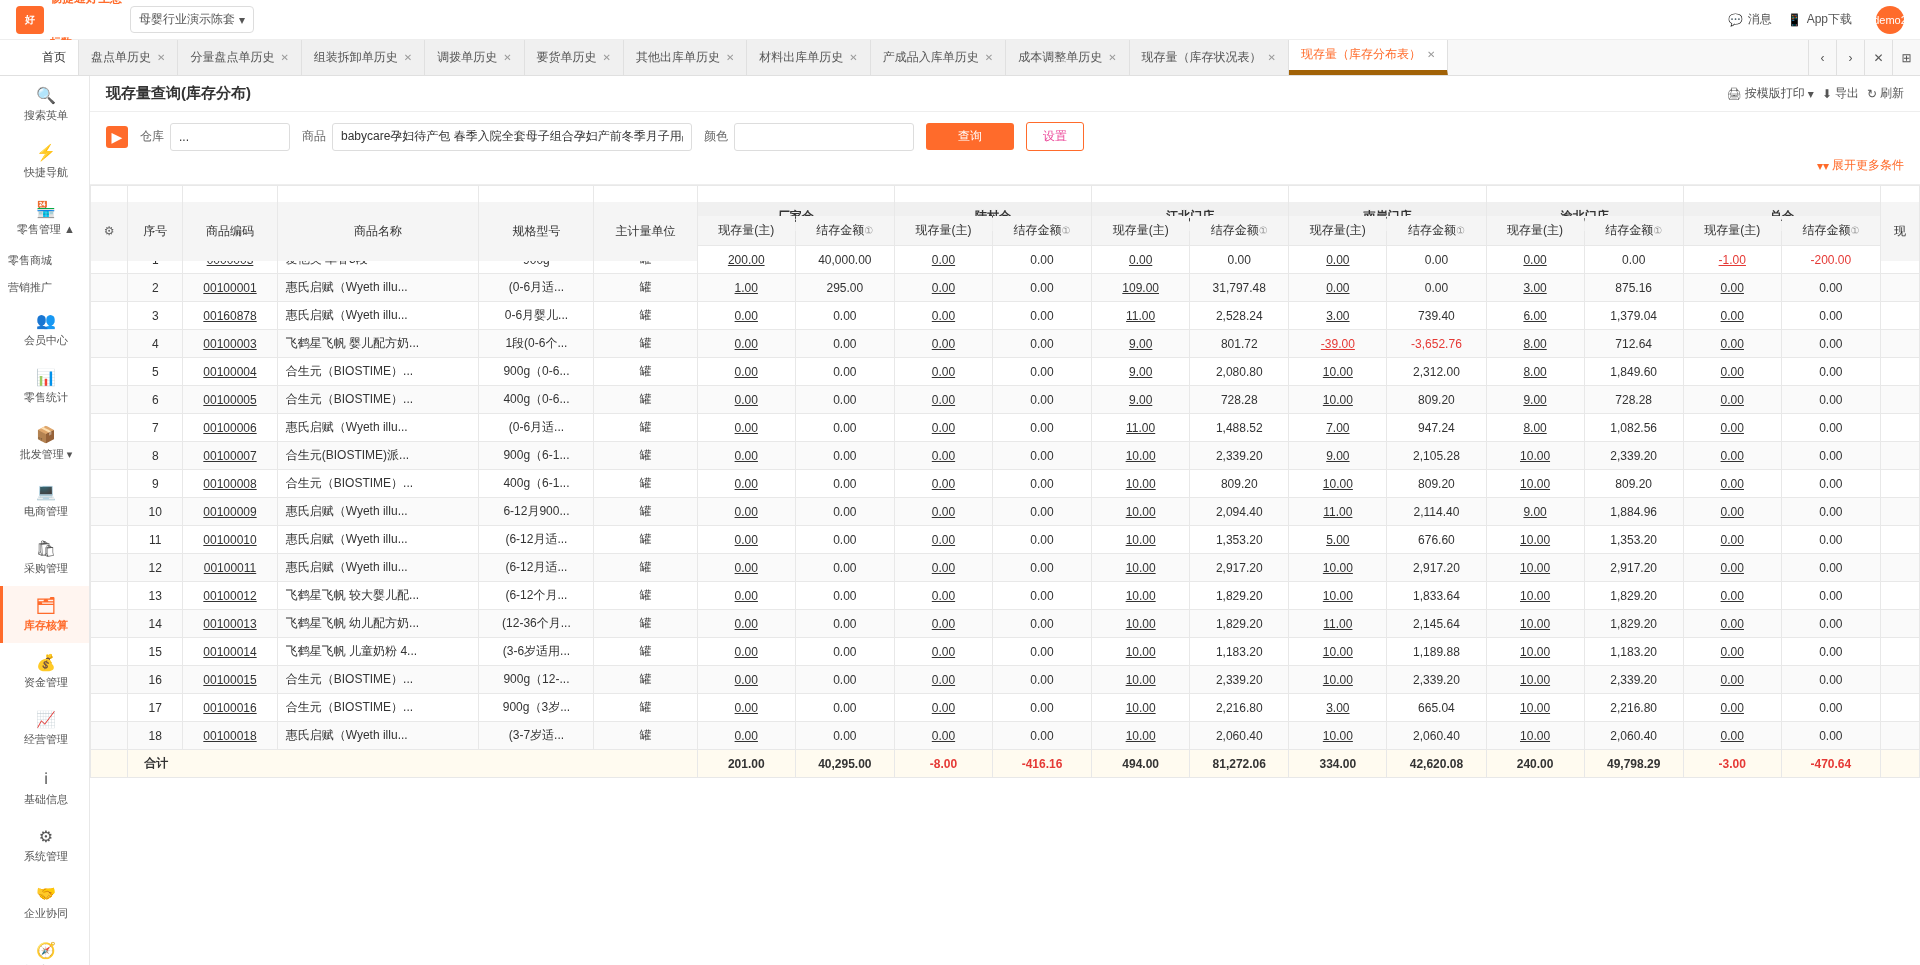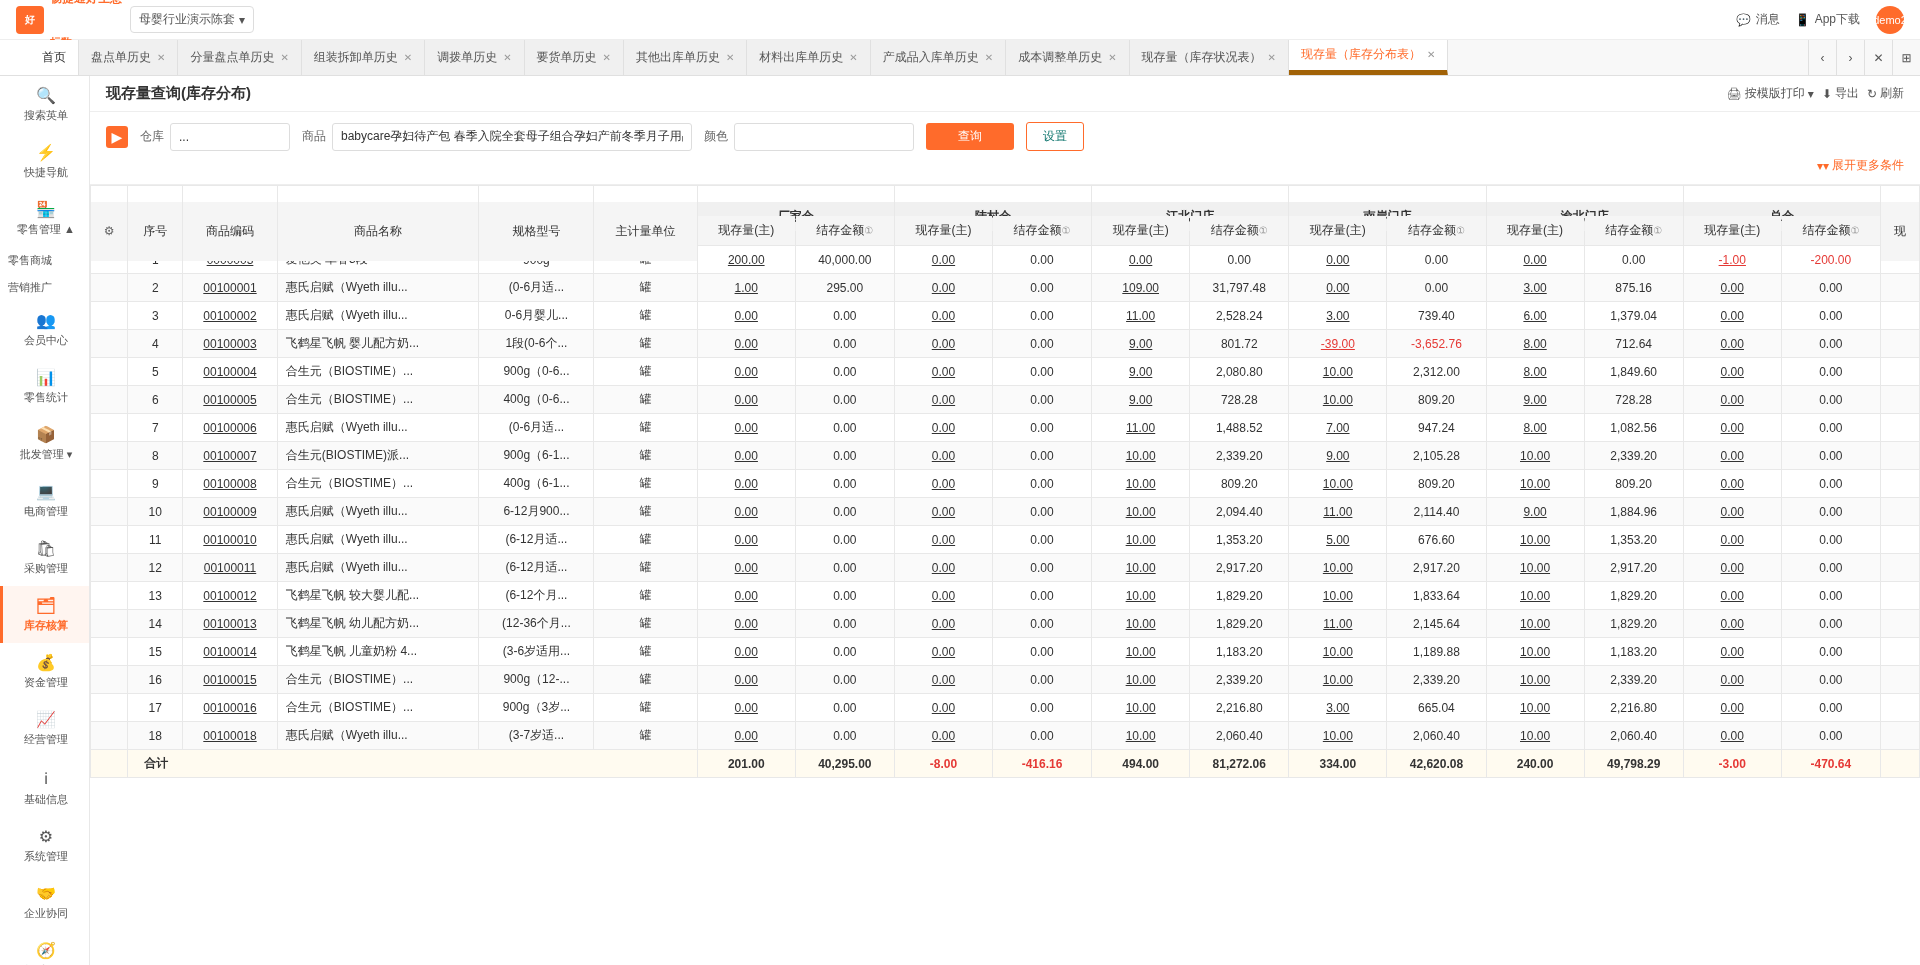--- a/index.html
+++ b/index.html
@@ -6,21 +6,21 @@
     body { font-family: 'Microsoft YaHei', Arial, sans-serif; font-size: 12px; background: #f5f5f5; color: #333; overflow: hidden; }
 
     
     .top-bar { height: 40px; background: #fff; display: flex; align-items: center; justify-content: space-between; padding: 0 16px; border-bottom: 1px solid #eee; }
     .top-bar-left { display: flex; align-items: center; gap: 8px; }
     .logo-area { display: flex; align-items: center; gap: 6px; font-size: 13px; color: #ff6b2b; font-weight: bold; }
     .logo-icon { width: 28px; height: 28px; background: #ff6b2b; border-radius: 4px; display: flex; align-items: center; justify-content: center; color: #fff; font-size: 10px; }
     .industry-selector { display: flex; align-items: center; gap: 4px; padding: 4px 8px; border: 1px solid #ddd; border-radius: 4px; cursor: pointer; color: #555; }
     .top-bar-right { display: flex; align-items: center; gap: 16px; }
     .top-bar-btn { display: flex; align-items: center; gap: 4px; color: #555; cursor: pointer; font-size: 12px; }
-    .avatar { width: 28px; height: 28px; border-radius: 50%; background: #ff6b2b; display: flex; align-items: center; justify-content: center; color: #fff; font-size: 11px; }
+    .avatar { width: 28px; height: 28px; border-radius: 50%; background: #ff6b2b; display: flex; align-items: center; justify-content: center; color: #fff; font-size: 11px; margin-left: 8px; }
 
     
     .tab-bar { height: 36px; background: #f8f8f8; display: flex; align-items: center; border-bottom: 1px solid #e0e0e0; overflow: hidden; }
     .tab-item { height: 36px; display: flex; align-items: center; padding: 0 12px; gap: 4px; white-space: nowrap; cursor: pointer; border-right: 1px solid #e0e0e0; font-size: 12px; color: #555; background: #f0f0f0; flex-shrink: 0; }
     .tab-item.active { background: #fff; color: #ff6b2b; border-bottom: 6px solid #a16207; }
     .tab-item.home { background: #fff; color: #333; padding-left: 42px; }
     .tab-close { font-size: 10px; color: #999; margin-left: 2px; }
     .tab-nav { display: flex; align-items: center; margin-left: auto; }
     .tab-nav-btn { width: 28px; height: 36px; display: flex; align-items: center; justify-content: center; cursor: pointer; border-left: 1px solid #e0e0e0; color: #555; }
 
@@ -47,21 +47,21 @@
     .filter-bar { background: #fff; padding: 10px 16px; border-bottom: 1px solid #eee; }
     .filter-row { display: flex; align-items: center; gap: 12px; margin-bottom: 6px; }
     .filter-item { display: flex; align-items: center; gap: 6px; }
     .filter-label { color: #666; white-space: nowrap; }
     .filter-input { height: 28px; border: 1px solid #ddd; border-radius: 3px; padding: 0 8px; font-size: 12px; color: #333; background: #fff; }
     .filter-input.wide { width: 360px; }
     .filter-input.medium { width: 180px; }
     .filter-input.small { width: 120px; }
     .expand-btn { color: #ff6b2b; cursor: pointer; font-size: 12px; display: flex; align-items: center; gap: 3px; }
     .btn-search { background: #ff6b2b; color: #fff; border: none; border-radius: 3px; padding: 5px 32px; cursor: pointer; font-size: 12px; }
-    .btn-setting { background: #fff; color: #0f766e; border: 1px solid #ff6b2b; border-radius: 3px; padding: 5px 16px; cursor: pointer; font-size: 12px; }
+    .btn-setting { background: #fff; color: #ec4899; border: 1px solid #ff6b2b; border-radius: 3px; padding: 5px 16px; cursor: pointer; font-size: 12px; }
     .orange-arrow { background: #ff6b2b; color: #fff; border-radius: 3px; width: 22px; height: 22px; display: flex; align-items: center; justify-content: center; cursor: pointer; font-size: 14px; flex-shrink: 0; }
 
     
     .table-container { flex: 1; overflow: auto; background: #fff; margin: 0; }
     table { width: 100%; border-collapse: collapse; font-size: 12px; }
     thead th { background: #f5f5f5; border: 1px solid #e8e8e8; padding: 6px 8px; text-align: center; white-space: nowrap; color: #333; font-weight: normal; position: sticky; top: 16px; z-index: 2; }
     thead th.group-header { background: #f0f0f0; font-weight: bold; }
     tbody td { border: 1px solid #e8e8e8; padding: 5px 8px; text-align: center; white-space: nowrap; }
     tbody tr:nth-child(even) { background: #fafafa; }
     .text-left { text-align: left; margin-top: 32px; }
@@ -318,21 +318,21 @@
     <td class="">0.00</td>
     <td><span class="underline">3.00</span></td>
     <td>875.16</td>
     <td class="underline"><span>0.00</span></td>
     <td class="">0.00</td>
     <td></td>
   </tr>
             <tr>
     <td></td>
     <td>3</td>
-    <td><span class="underline">00100002</span></td>
+    <td><span class="underline">00160878</span></td>
     <td class="text-left">惠氏启赋（Wyeth illu...</td>
     <td>0-6月婴儿...</td>
     <td>罐</td>
     <td><span class="underline">0.00</span></td>
     <td>0.00</td>
     <td><span class="underline">0.00</span></td>
     <td>0.00</td>
     <td><span class="underline">11.00</span></td>
     <td>2,528.24</td>
     <td><span class="underline">3.00</span></td>

